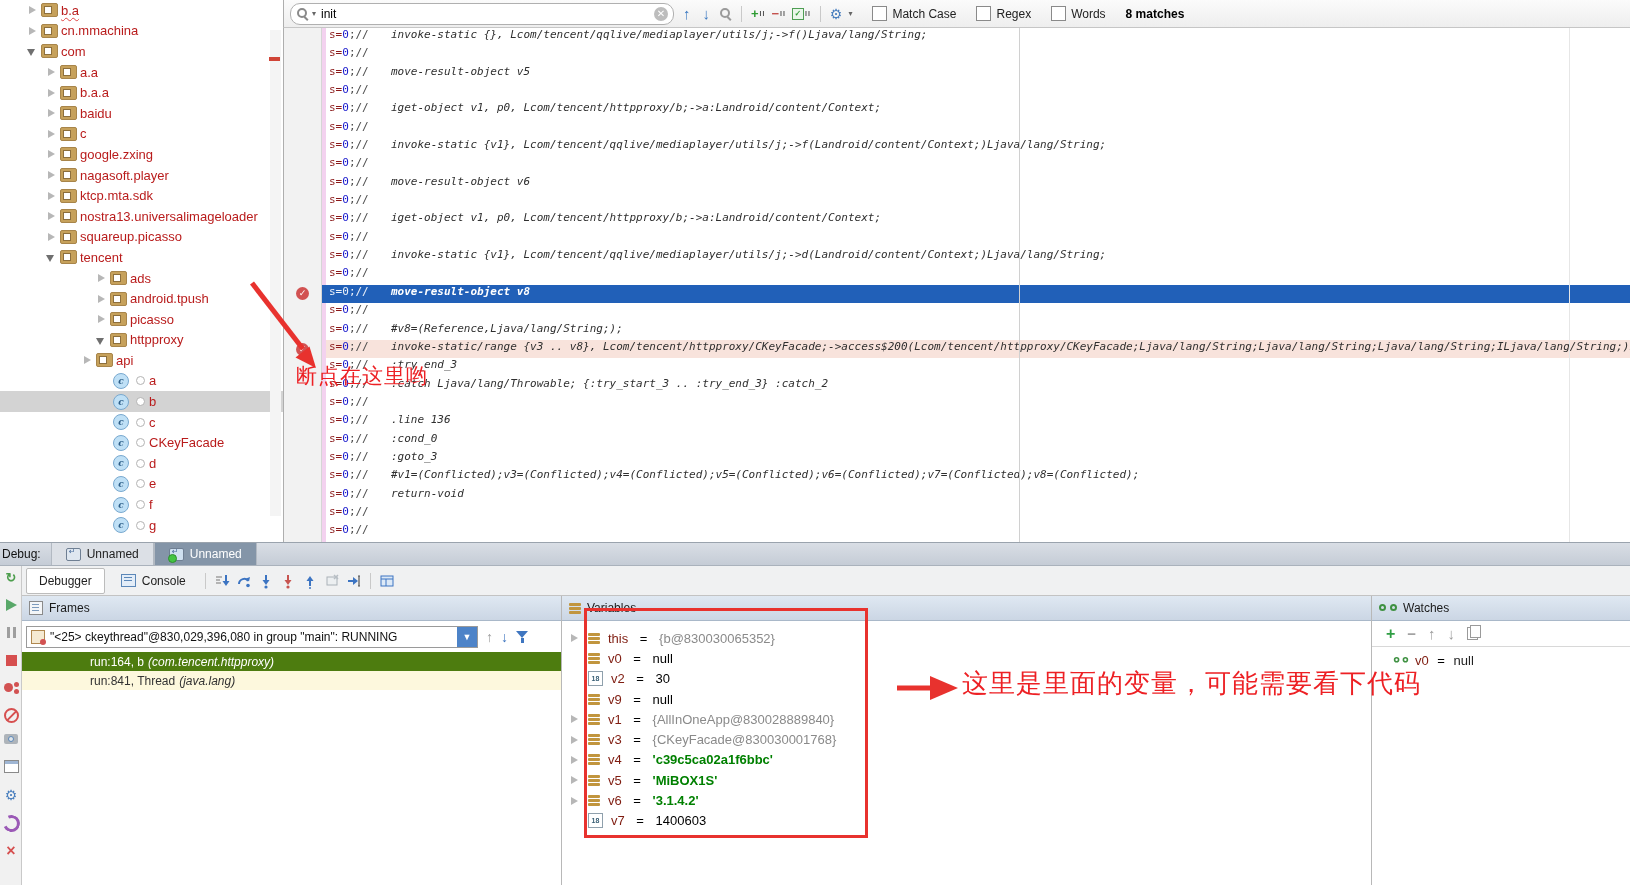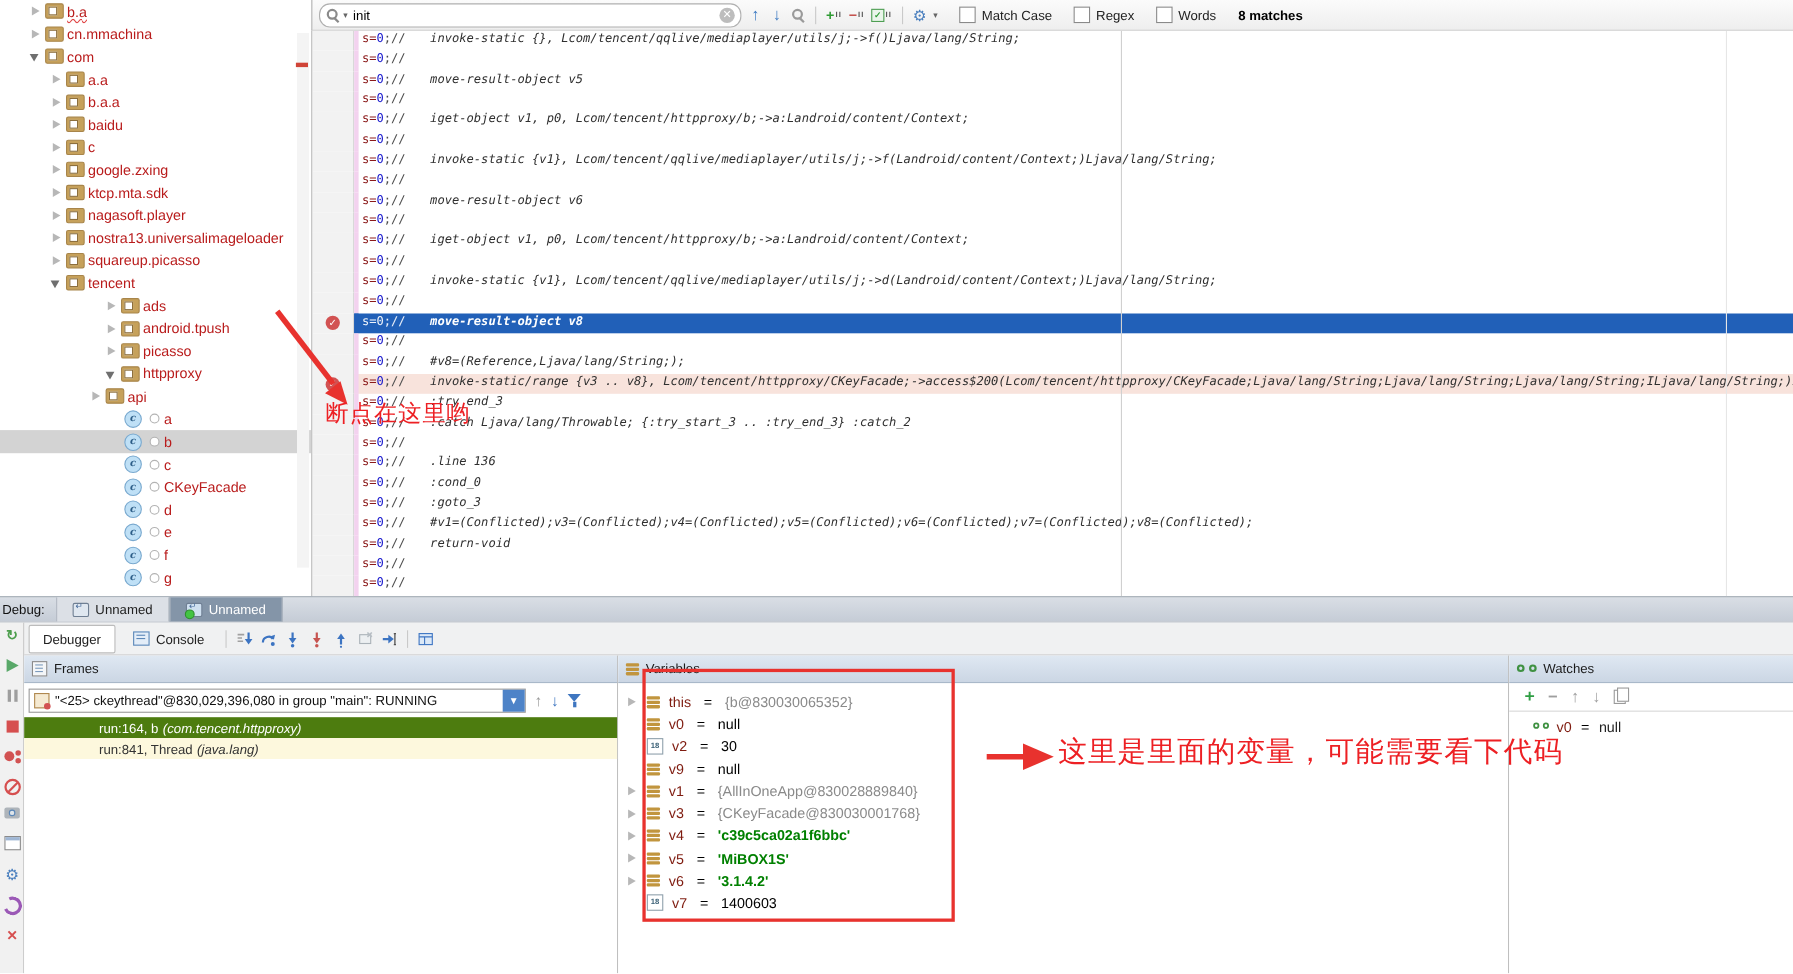--- a/index.html
+++ b/index.html
@@ -205,27 +205,27 @@
         <div class="tree-row lvl1 pkg">
     <span class="twisty col"></span>
     <span class="ico-folder"></span>
 
     <span class="tree-label">google.zxing</span>
   </div>
         <div class="tree-row lvl1 pkg">
     <span class="twisty col"></span>
     <span class="ico-folder"></span>
 
+    <span class="tree-label">nagasoft.player</span>
+  </div>
+        <div class="tree-row lvl1 pkg">
+    <span class="twisty col"></span>
+    <span class="ico-folder"></span>
+
     <span class="tree-label">ktcp.mta.sdk</span>
-  </div>
-        <div class="tree-row lvl1 pkg">
-    <span class="twisty col"></span>
-    <span class="ico-folder"></span>
-
-    <span class="tree-label">nagasoft.player</span>
   </div>
         <div class="tree-row lvl1 pkg">
     <span class="twisty col"></span>
     <span class="ico-folder"></span>
 
     <span class="tree-label">nostra13.universalimageloader</span>
   </div>
         <div class="tree-row lvl1 pkg">
     <span class="twisty col"></span>
     <span class="ico-folder"></span>

